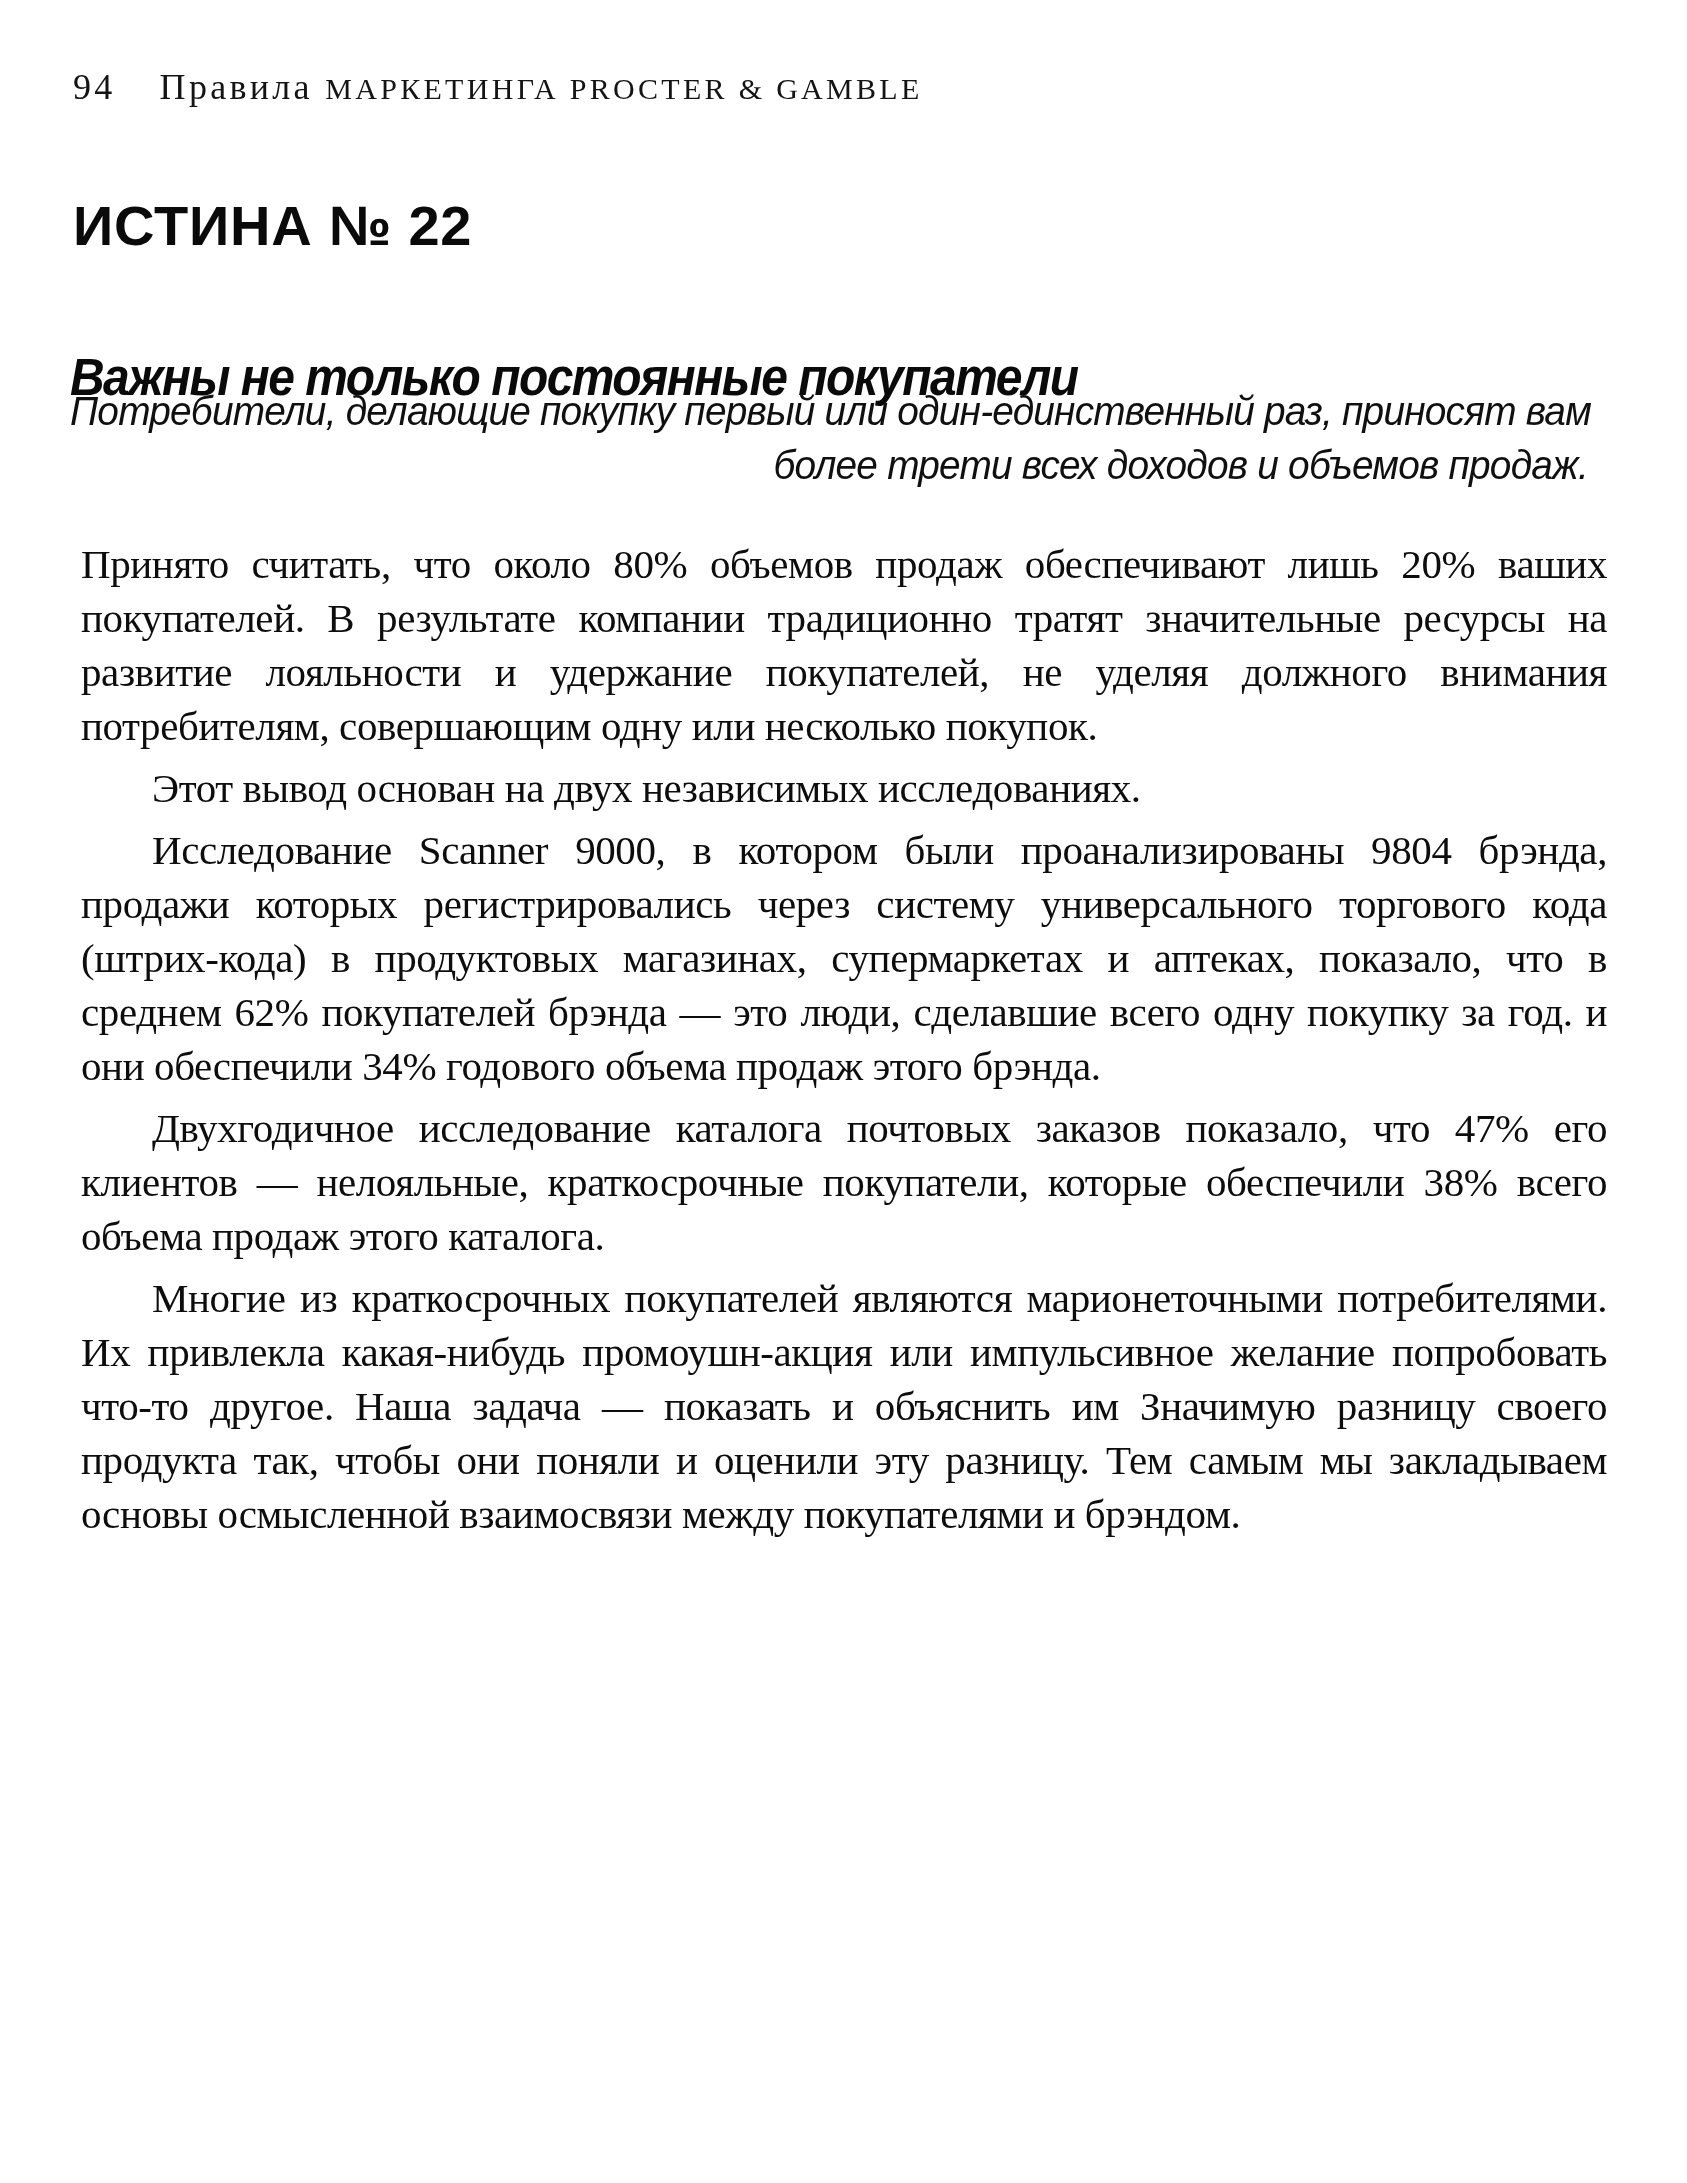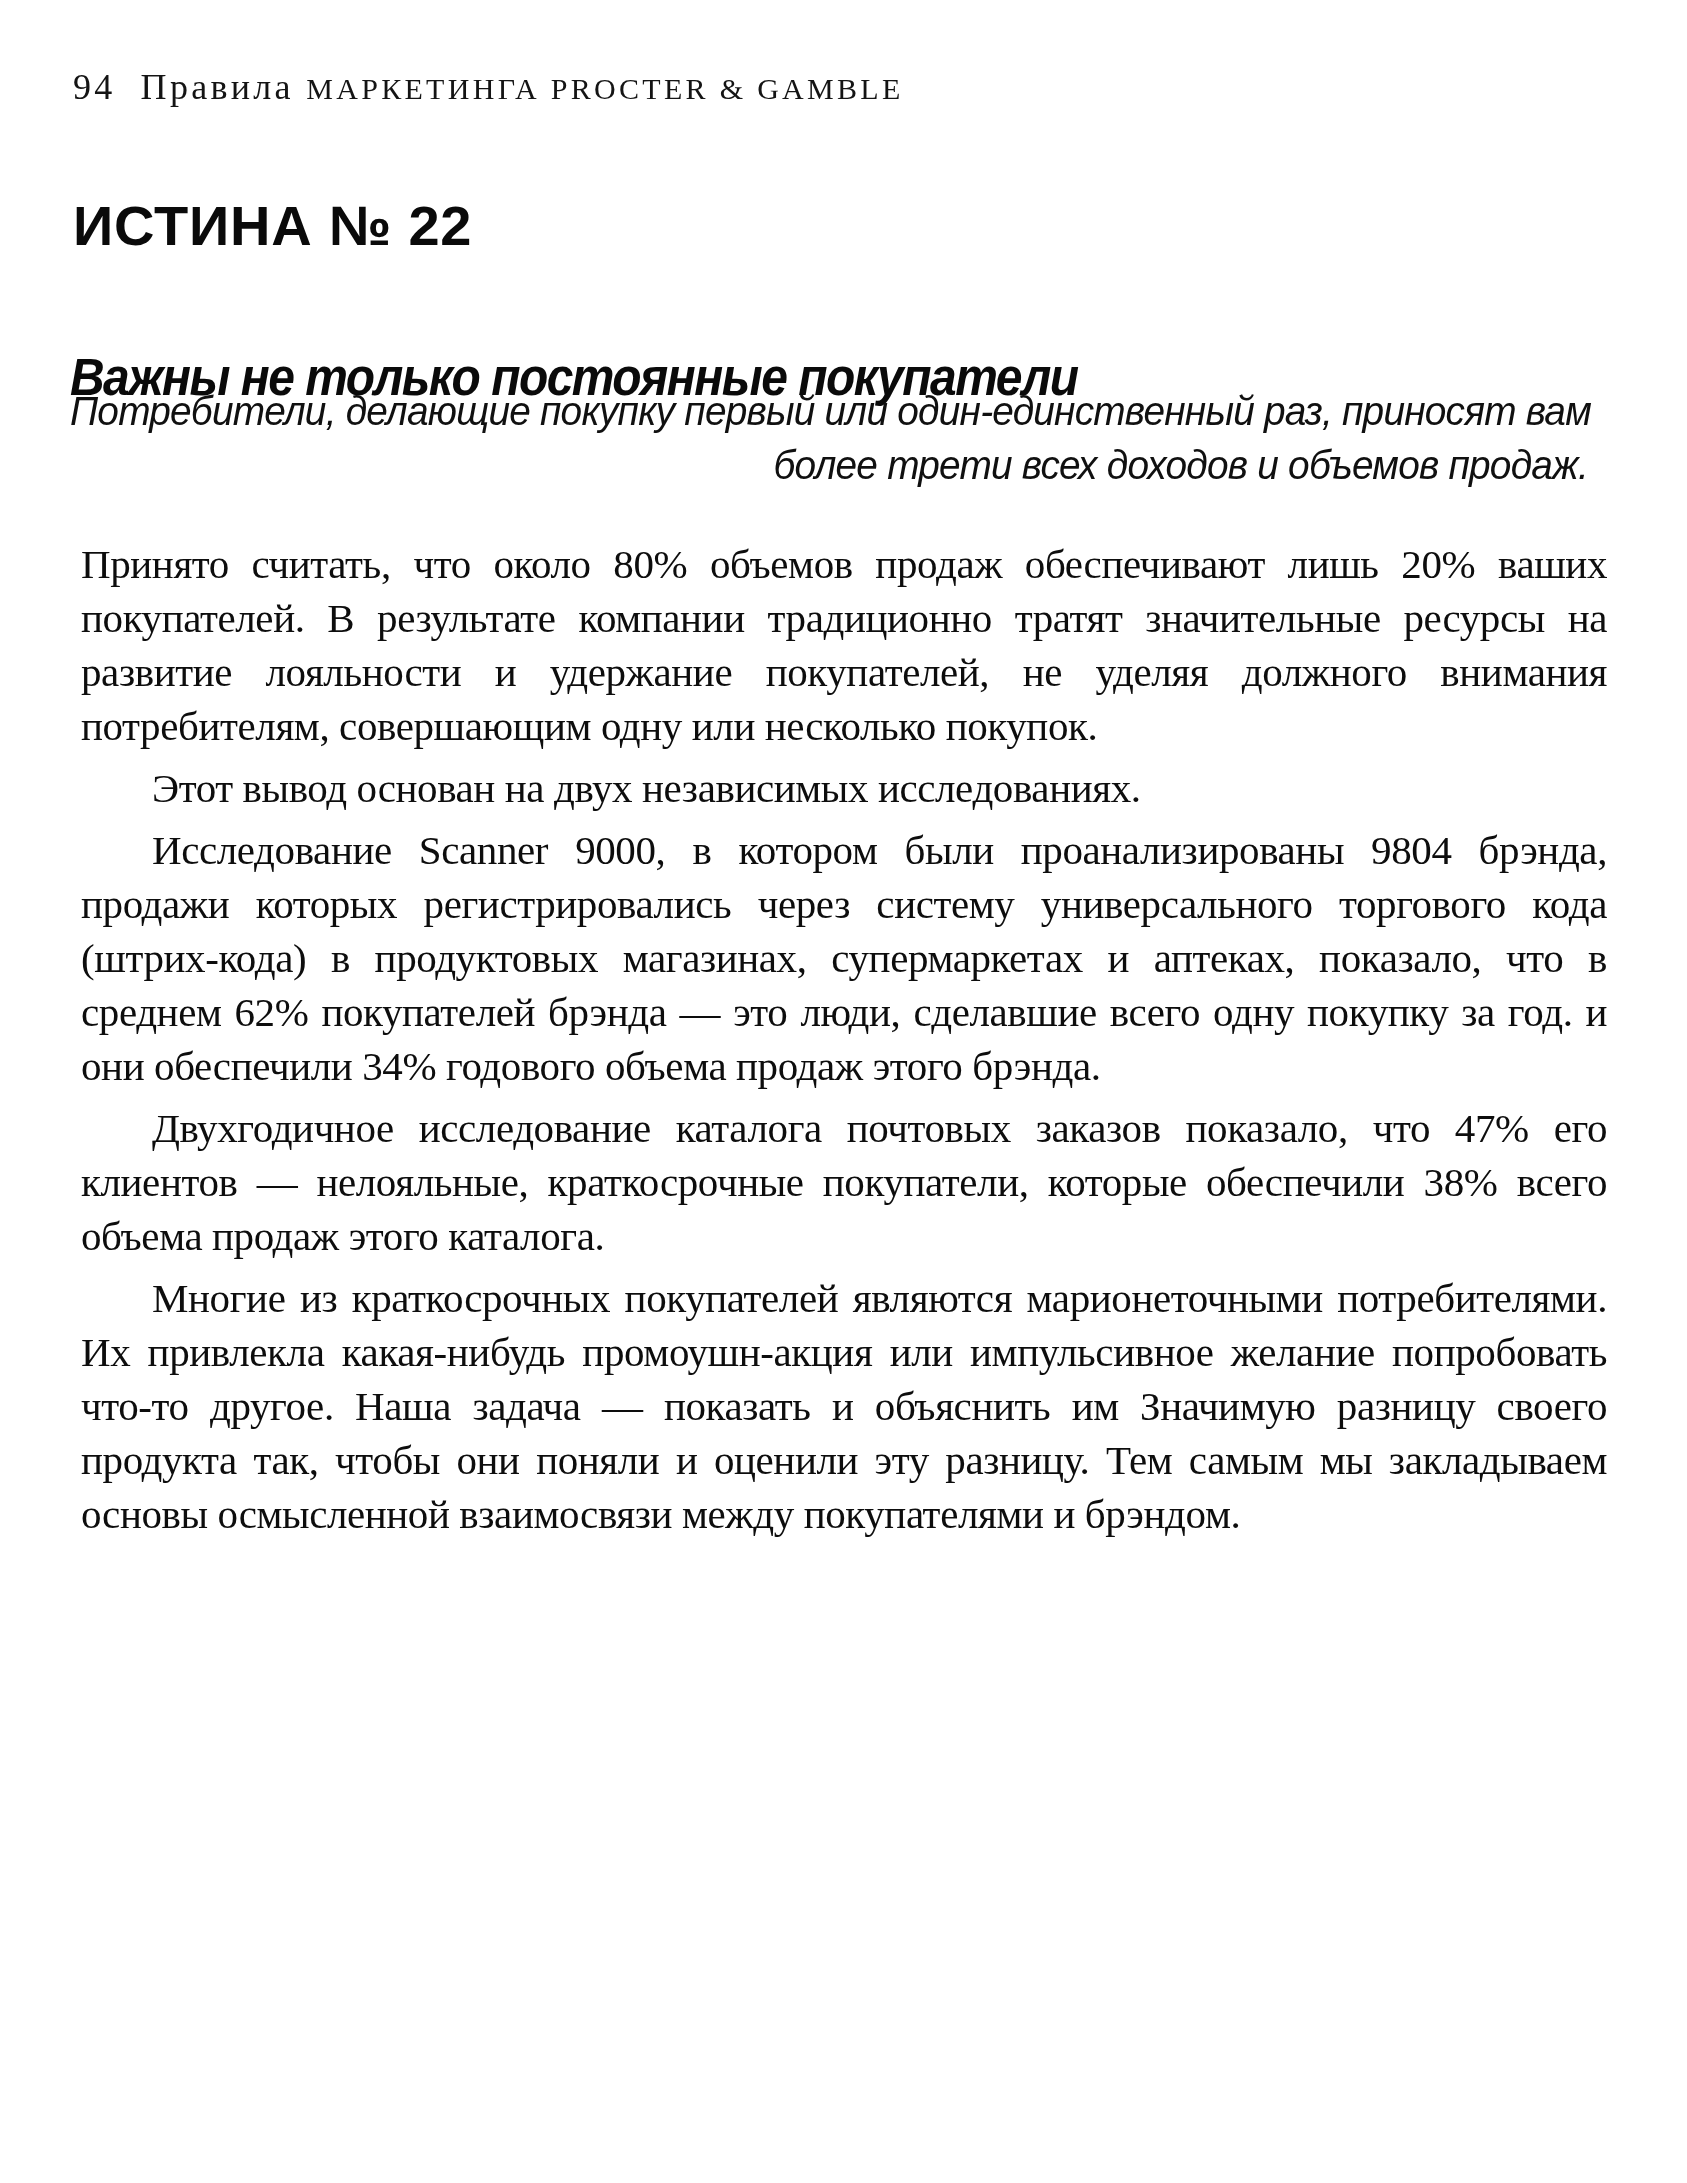--- a/index.html
+++ b/index.html
@@ -29,21 +29,21 @@
     right: 73px;
     display: flex;
     align-items: baseline;
     font-family: "Liberation Serif", serif;
     color: #141414;
     white-space: nowrap;
   }
   .page-number {
     font-size: 36px;
     letter-spacing: 3.3px;
-    margin-right: 25px;
+    margin-right: 44px;
   }
   .running-title {
     font-size: 36px;
     letter-spacing: 3.3px;
   }
   .running-title .caps {
     font-size: 30px;
     letter-spacing: 3.3px;
   }
 

